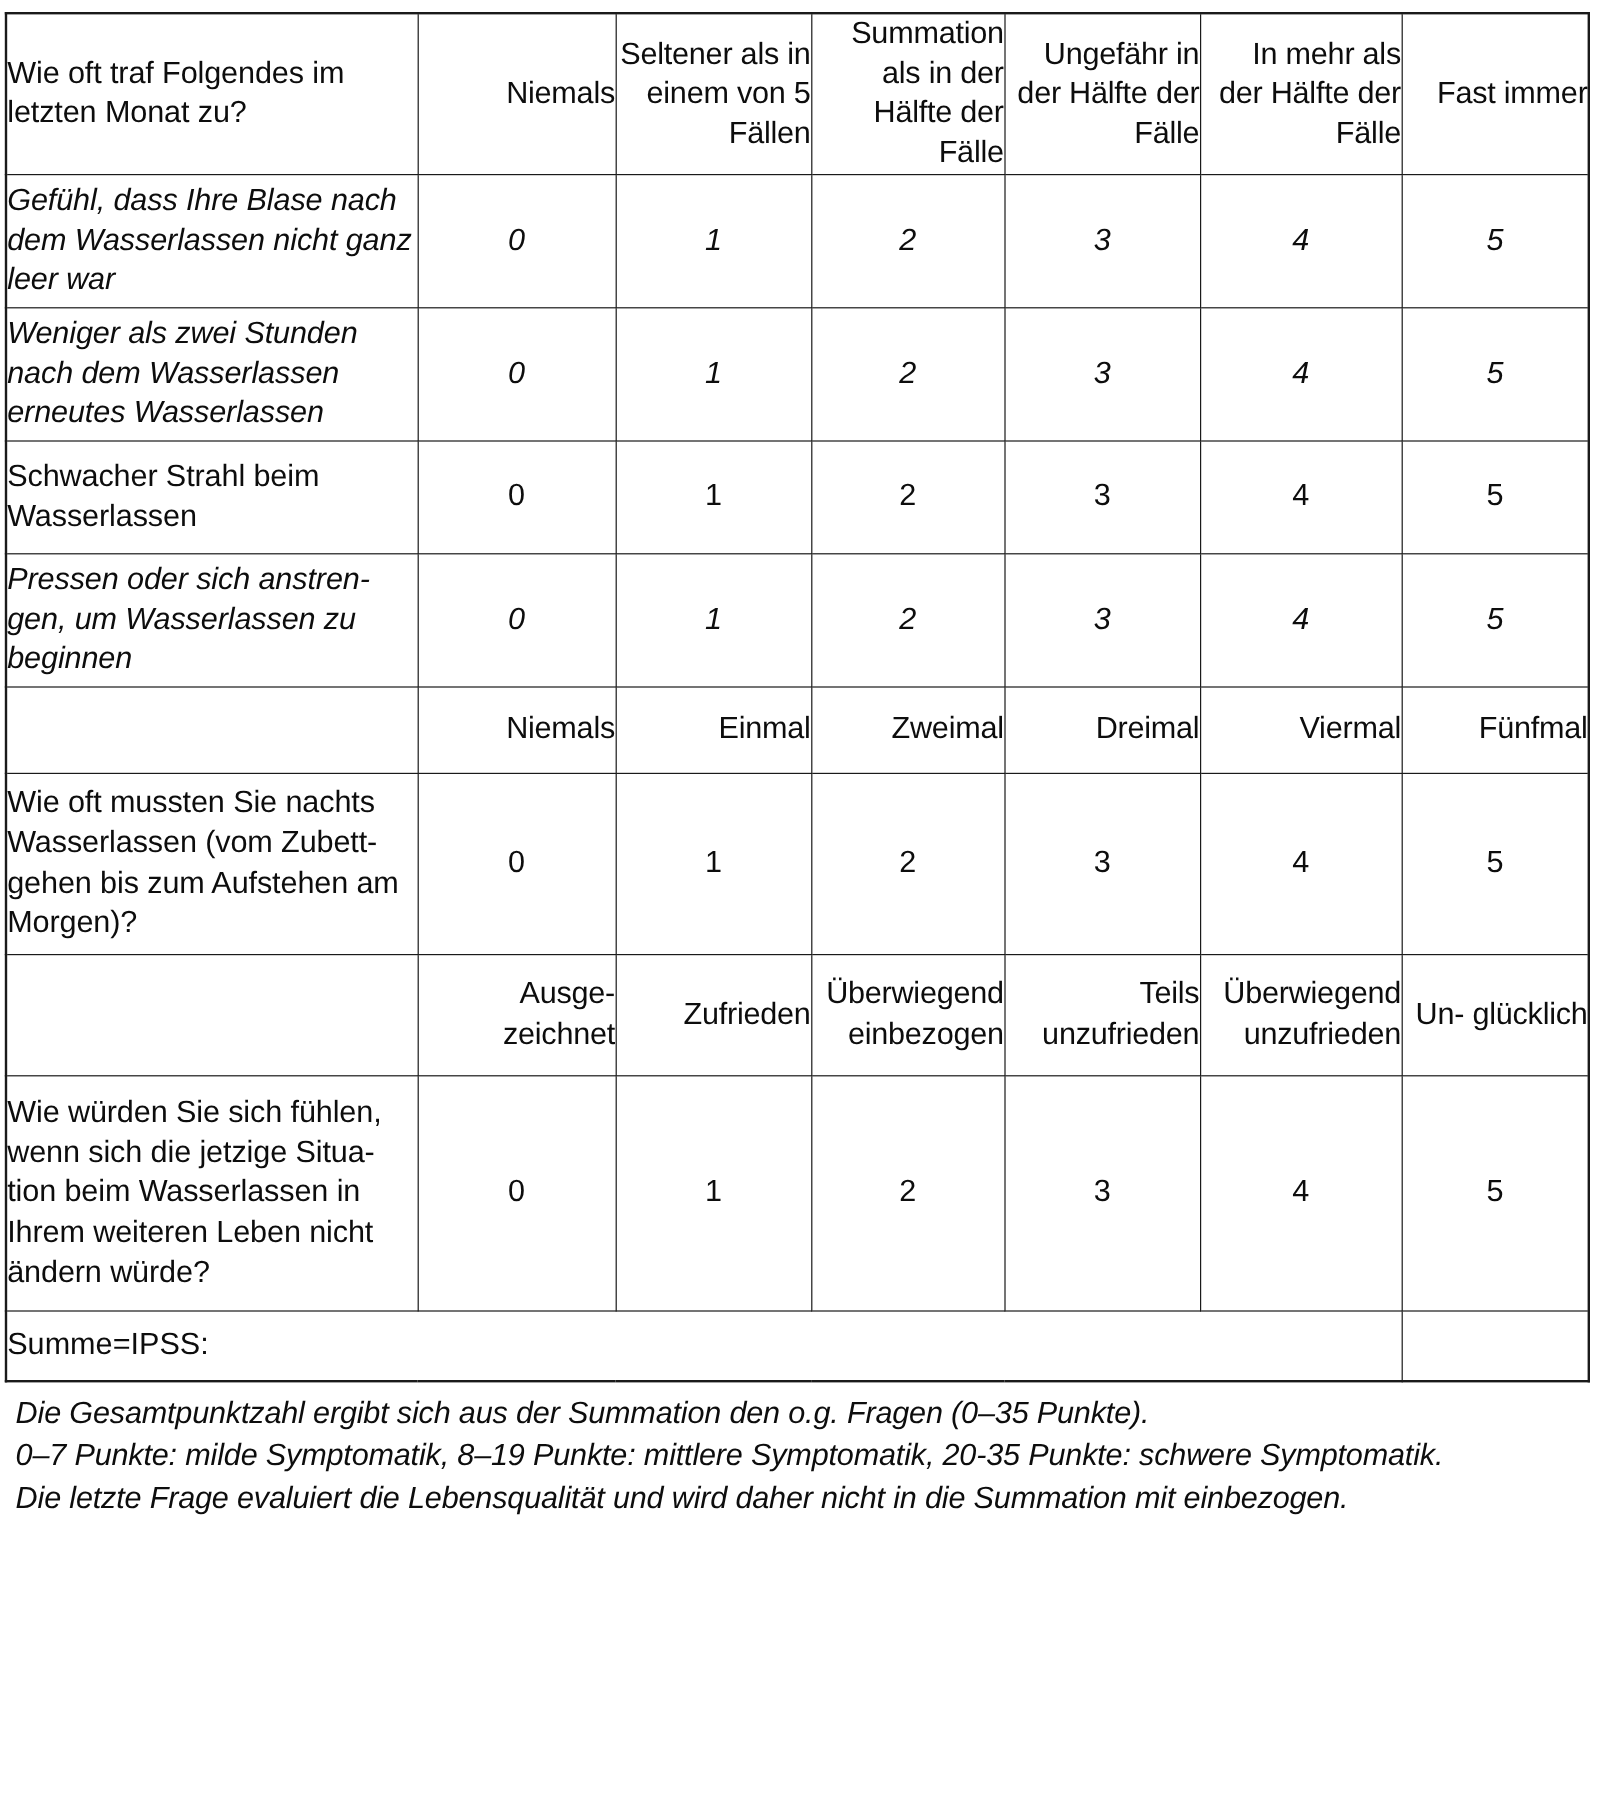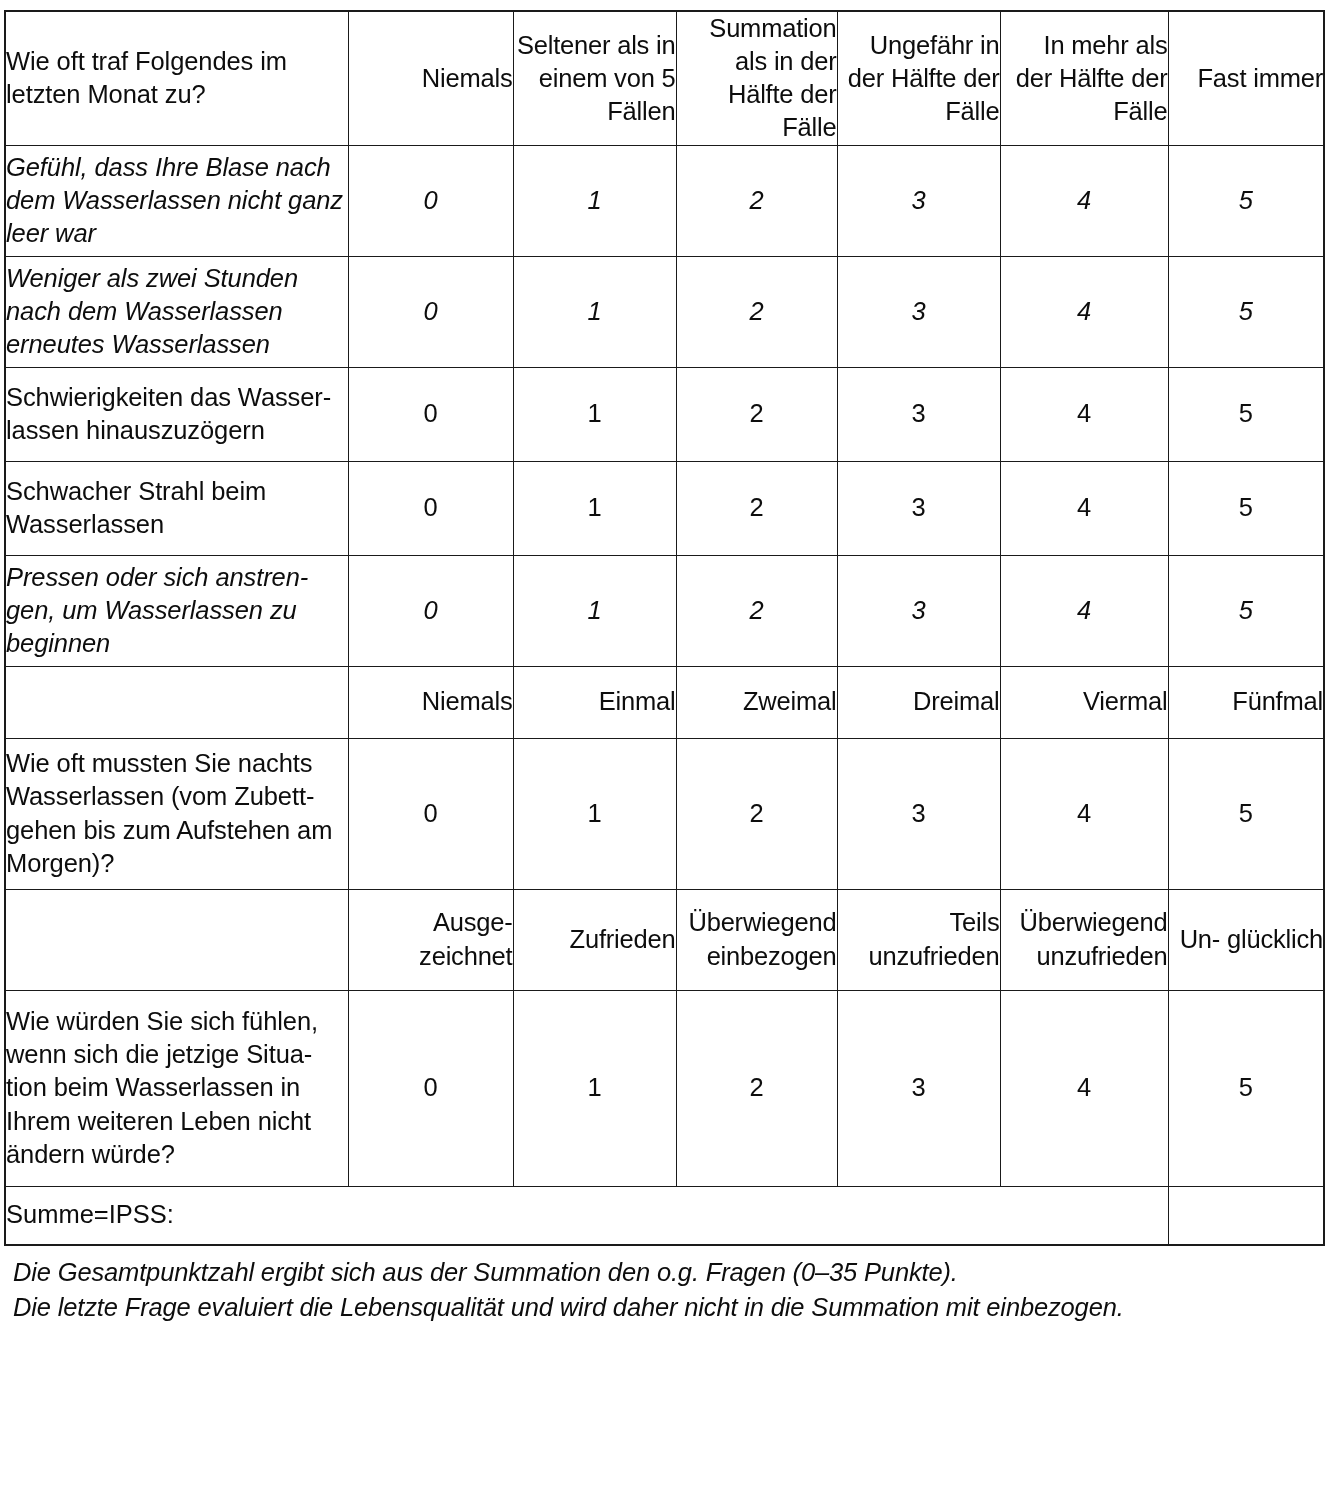--- a/index.html
+++ b/index.html
@@ -128,29 +128,20 @@
         <td class="qcell">Weniger als zwei Stunden nach dem Wasserlassen erneutes Wasserlassen</td>
         <td class="num">0</td>
         <td class="num">1</td>
         <td class="num">2</td>
         <td class="num">3</td>
         <td class="num">4</td>
         <td class="num">5</td>
       </tr>
 
 
-      <tr class="q-row-2">
-        <td class="qcell">Schwierigkeiten das Wasser- lassen hinauszuzögern</td>
-        <td class="num">0</td>
-        <td class="num">1</td>
-        <td class="num">2</td>
-        <td class="num">3</td>
-        <td class="num">4</td>
-        <td class="num">5</td>
-      </tr>
 
       <tr class="q-row-2">
         <td class="qcell">Schwacher Strahl beim Wasserlassen</td>
         <td class="num">0</td>
         <td class="num">1</td>
         <td class="num">2</td>
         <td class="num">3</td>
         <td class="num">4</td>
         <td class="num">5</td>
       </tr>
@@ -208,16 +199,17 @@
       <tr class="sum-row">
         <td class="sumcell" colspan="6">Summe=IPSS:</td>
         <td class="sumblank"></td>
       </tr>
 
     </tbody>
   </table>
 
   <div class="footer">
     <div>Die Gesamtpunktzahl ergibt sich aus der Summation den o.g. Fragen (0–35 Punkte).</div>
+    <div>0–7 Punkte: milde Symptomatik, 8–19 Punkte: mittlere Symptomatik,  20-35 Punkte: schwere Symptomatik.</div>
     <div>Die letzte Frage evaluiert die Lebensqualität und wird daher nicht in die Summation mit einbezogen.</div>
   </div>
 
 </div>
 
 </body></html>

